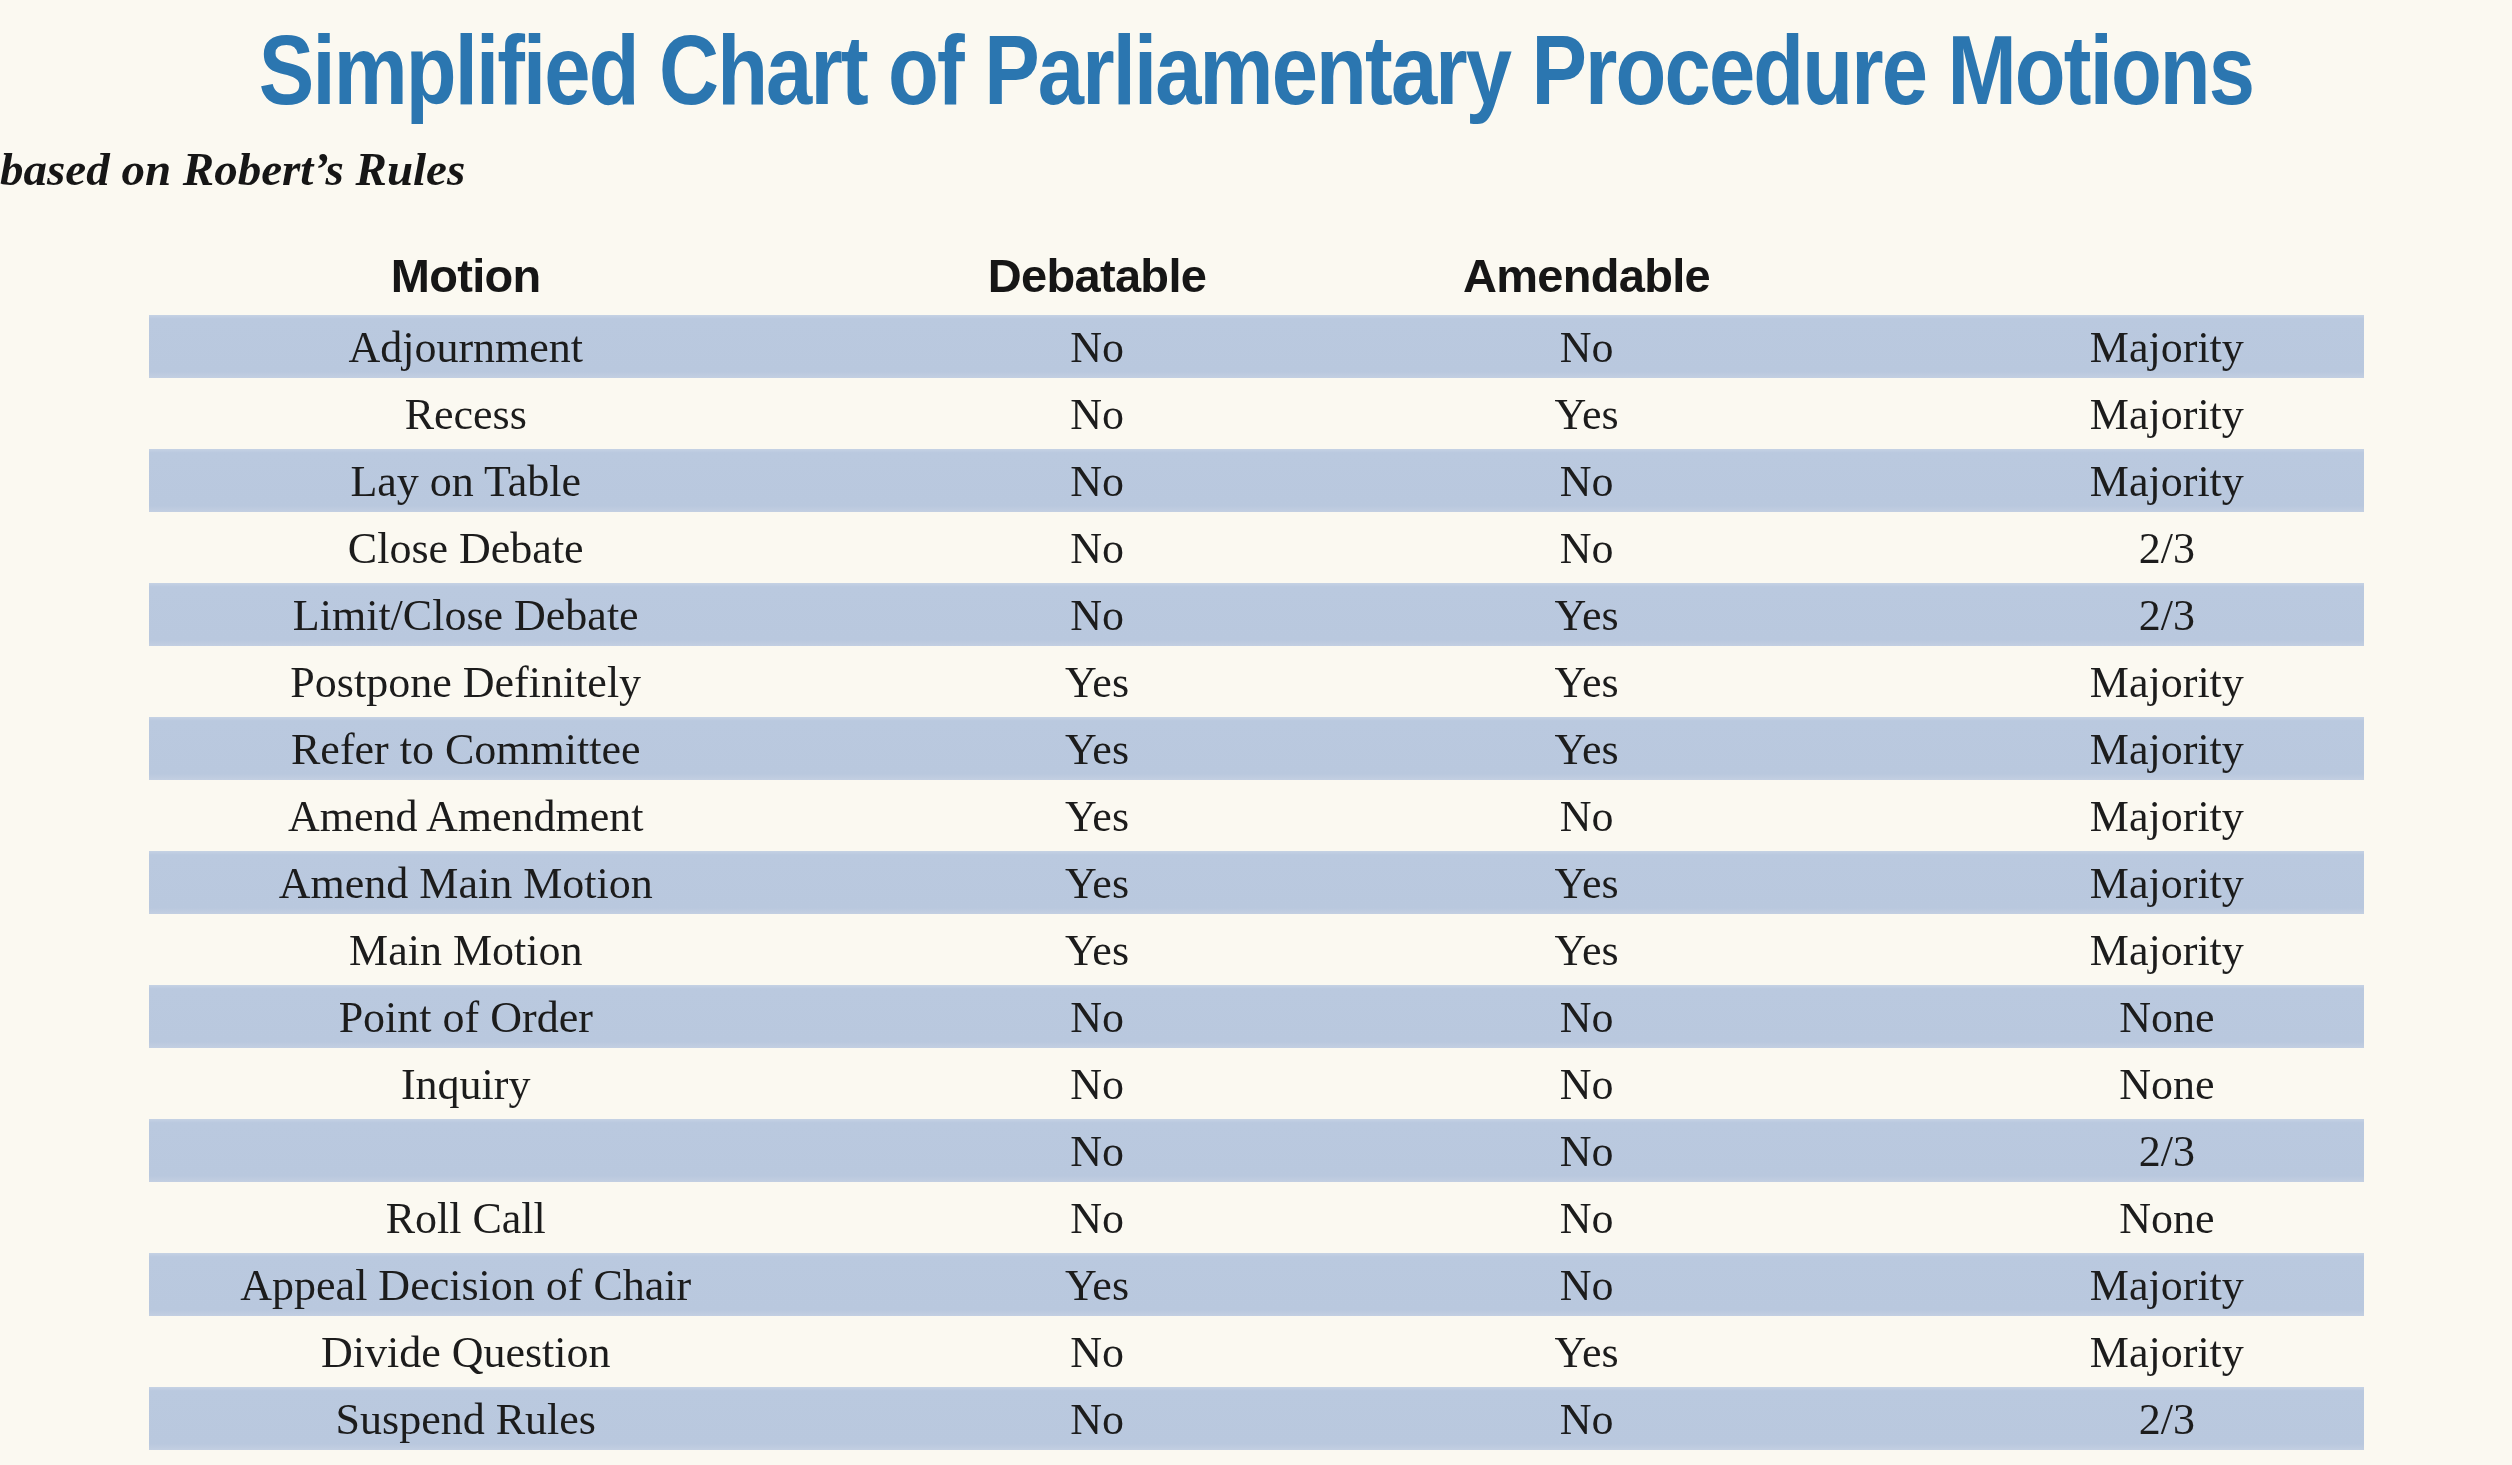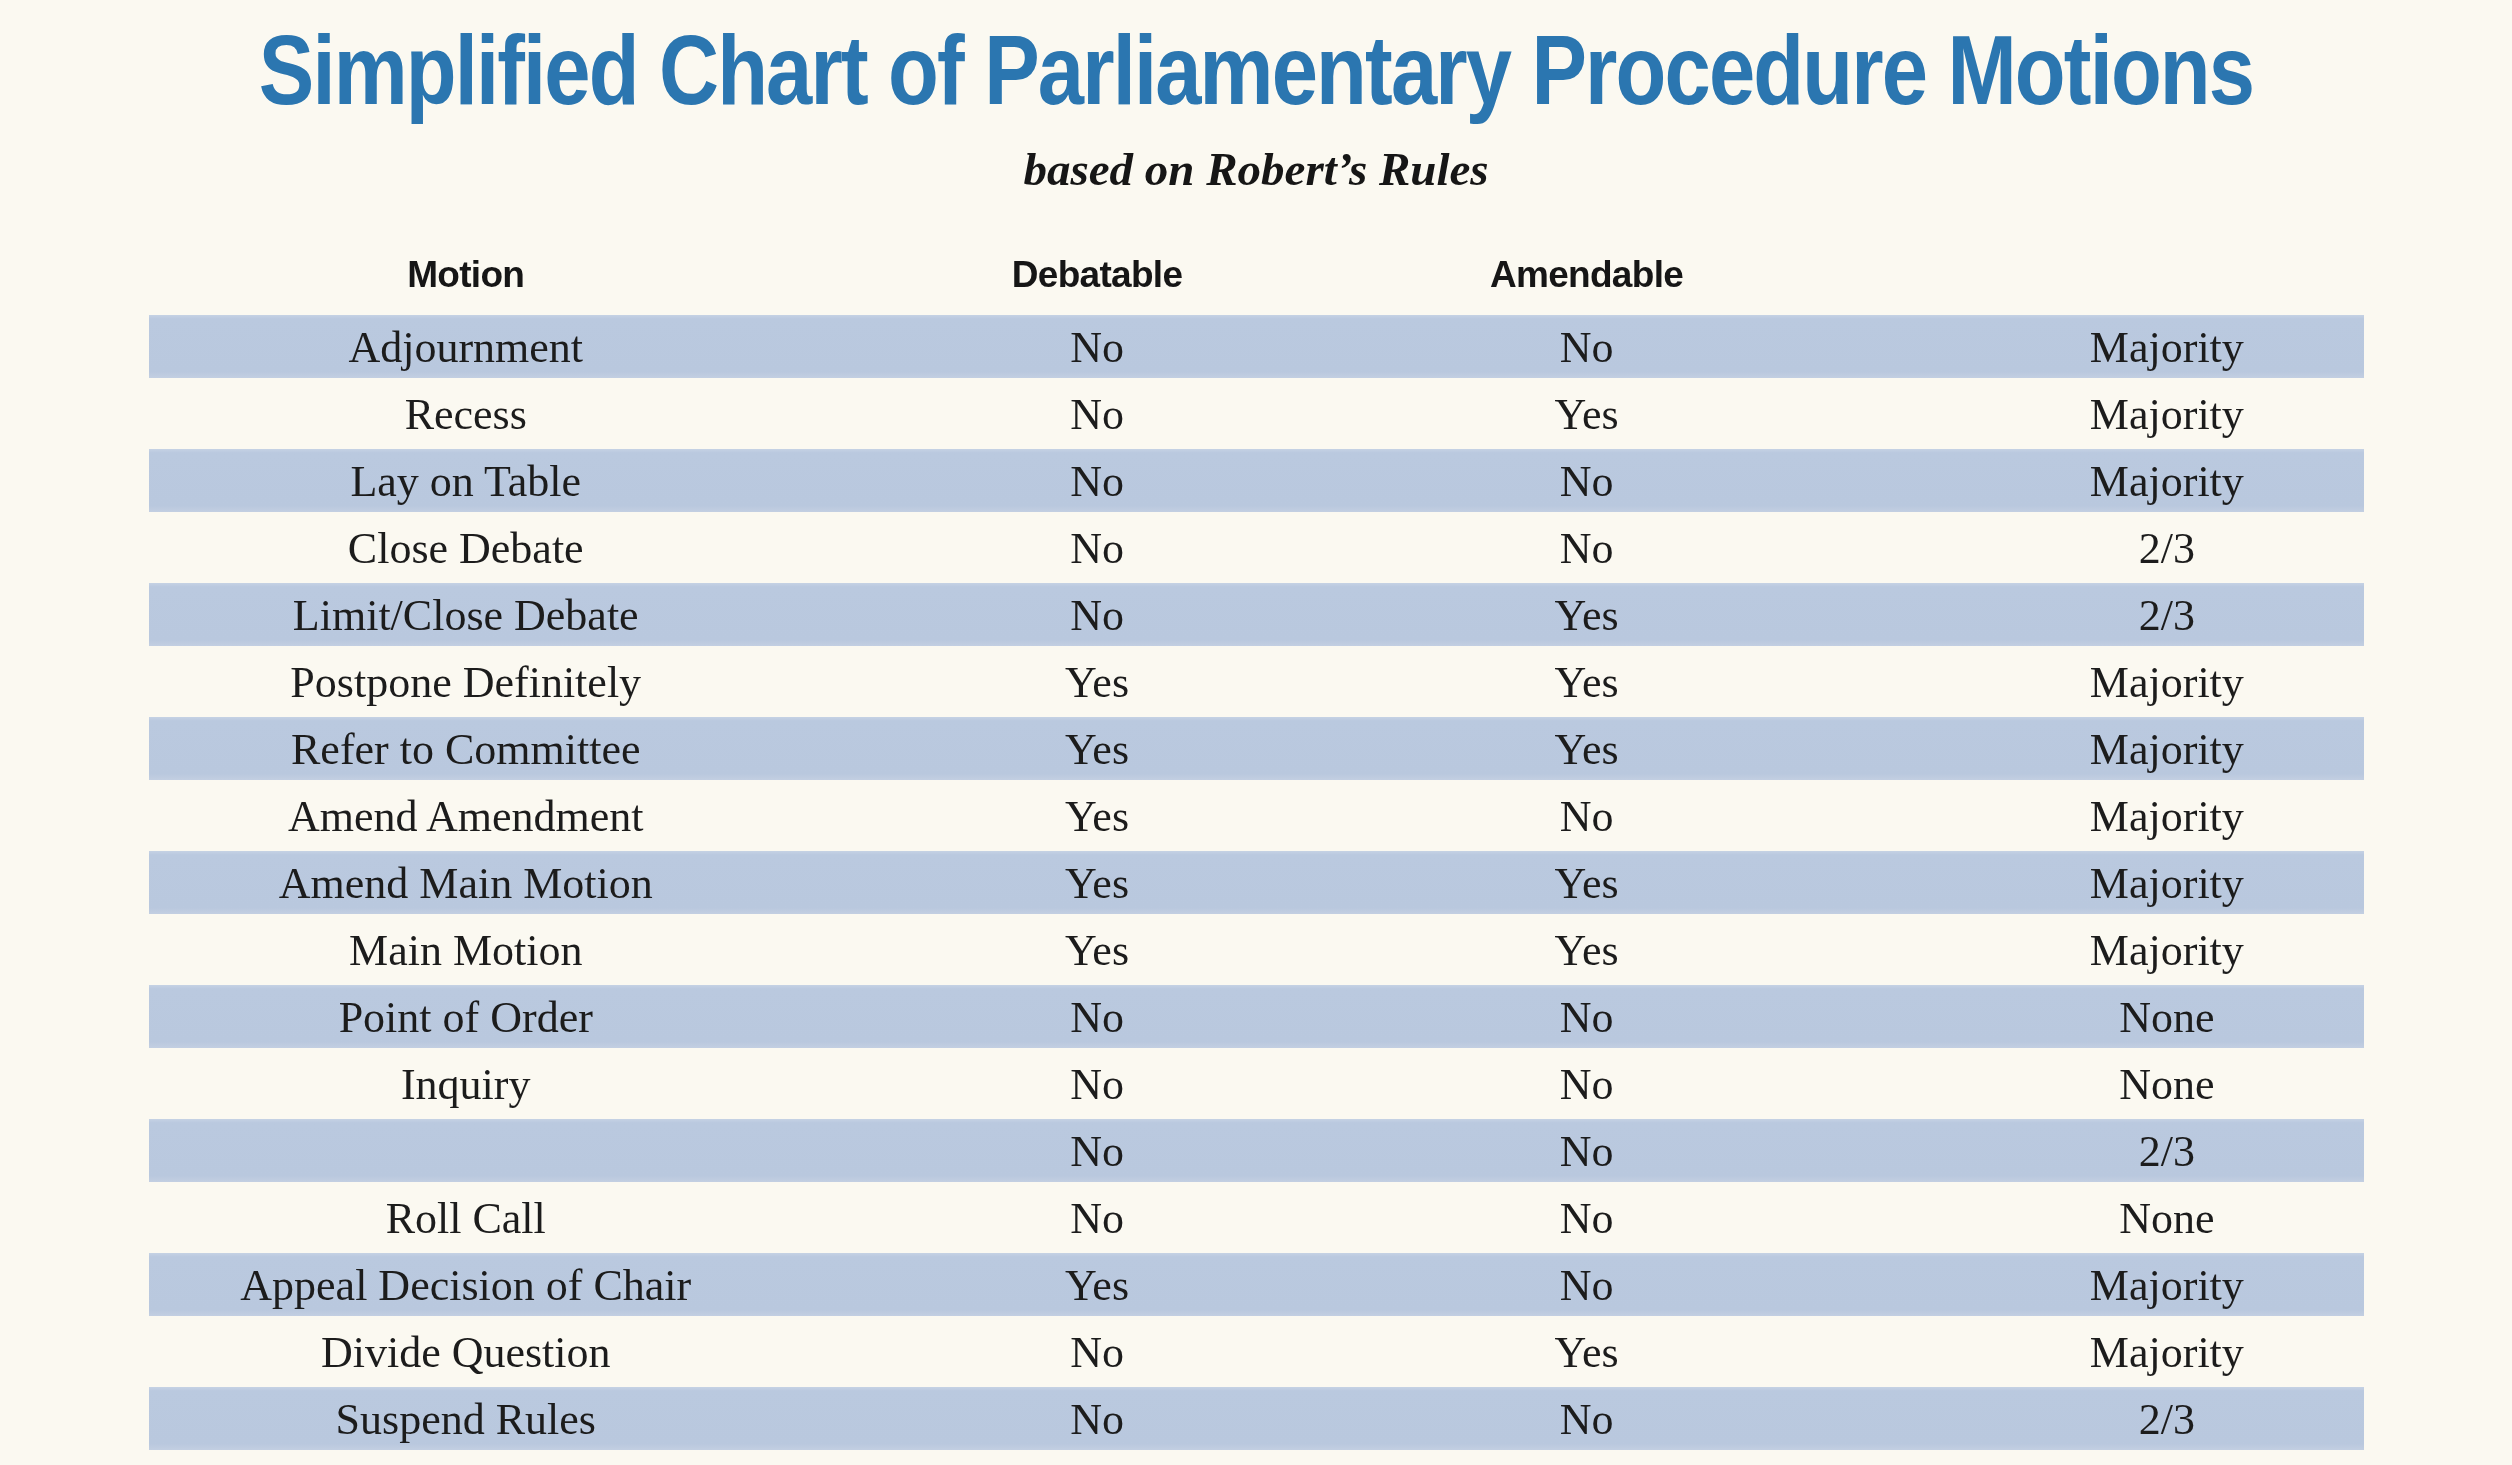--- a/index.html
+++ b/index.html
@@ -28,21 +28,20 @@
     color: #2b76b0;
     transform: scaleX(0.84);
     transform-origin: 50% 50%;
     white-space: nowrap;
   }
   .page-subtitle {
     position: absolute;
     top: 141px;
     left: 0;
     width: 100%;
-    text-align: center;
     font-family: "Liberation Serif", serif;
     font-style: italic;
     font-weight: 700;
     font-size: 47px;
     line-height: 1.2;
     color: #161616;
   }
   .table-wrap {
     position: absolute;
     left: 149px;
@@ -53,21 +52,21 @@
     position: relative;
     height: 76px;
   }
   .header-cell {
     position: absolute;
     top: 50%;
     transform: translate(-50%, -50%);
     white-space: nowrap;
     font-family: "Liberation Sans", sans-serif;
     font-weight: 700;
-    font-size: 37px;
+    font-size: 47px;
     letter-spacing: -0.7px;
     color: #161616;
   }
   .rows {
     position: relative;
   }
   .row {
     position: relative;
     height: 67px;
     box-sizing: border-box;

